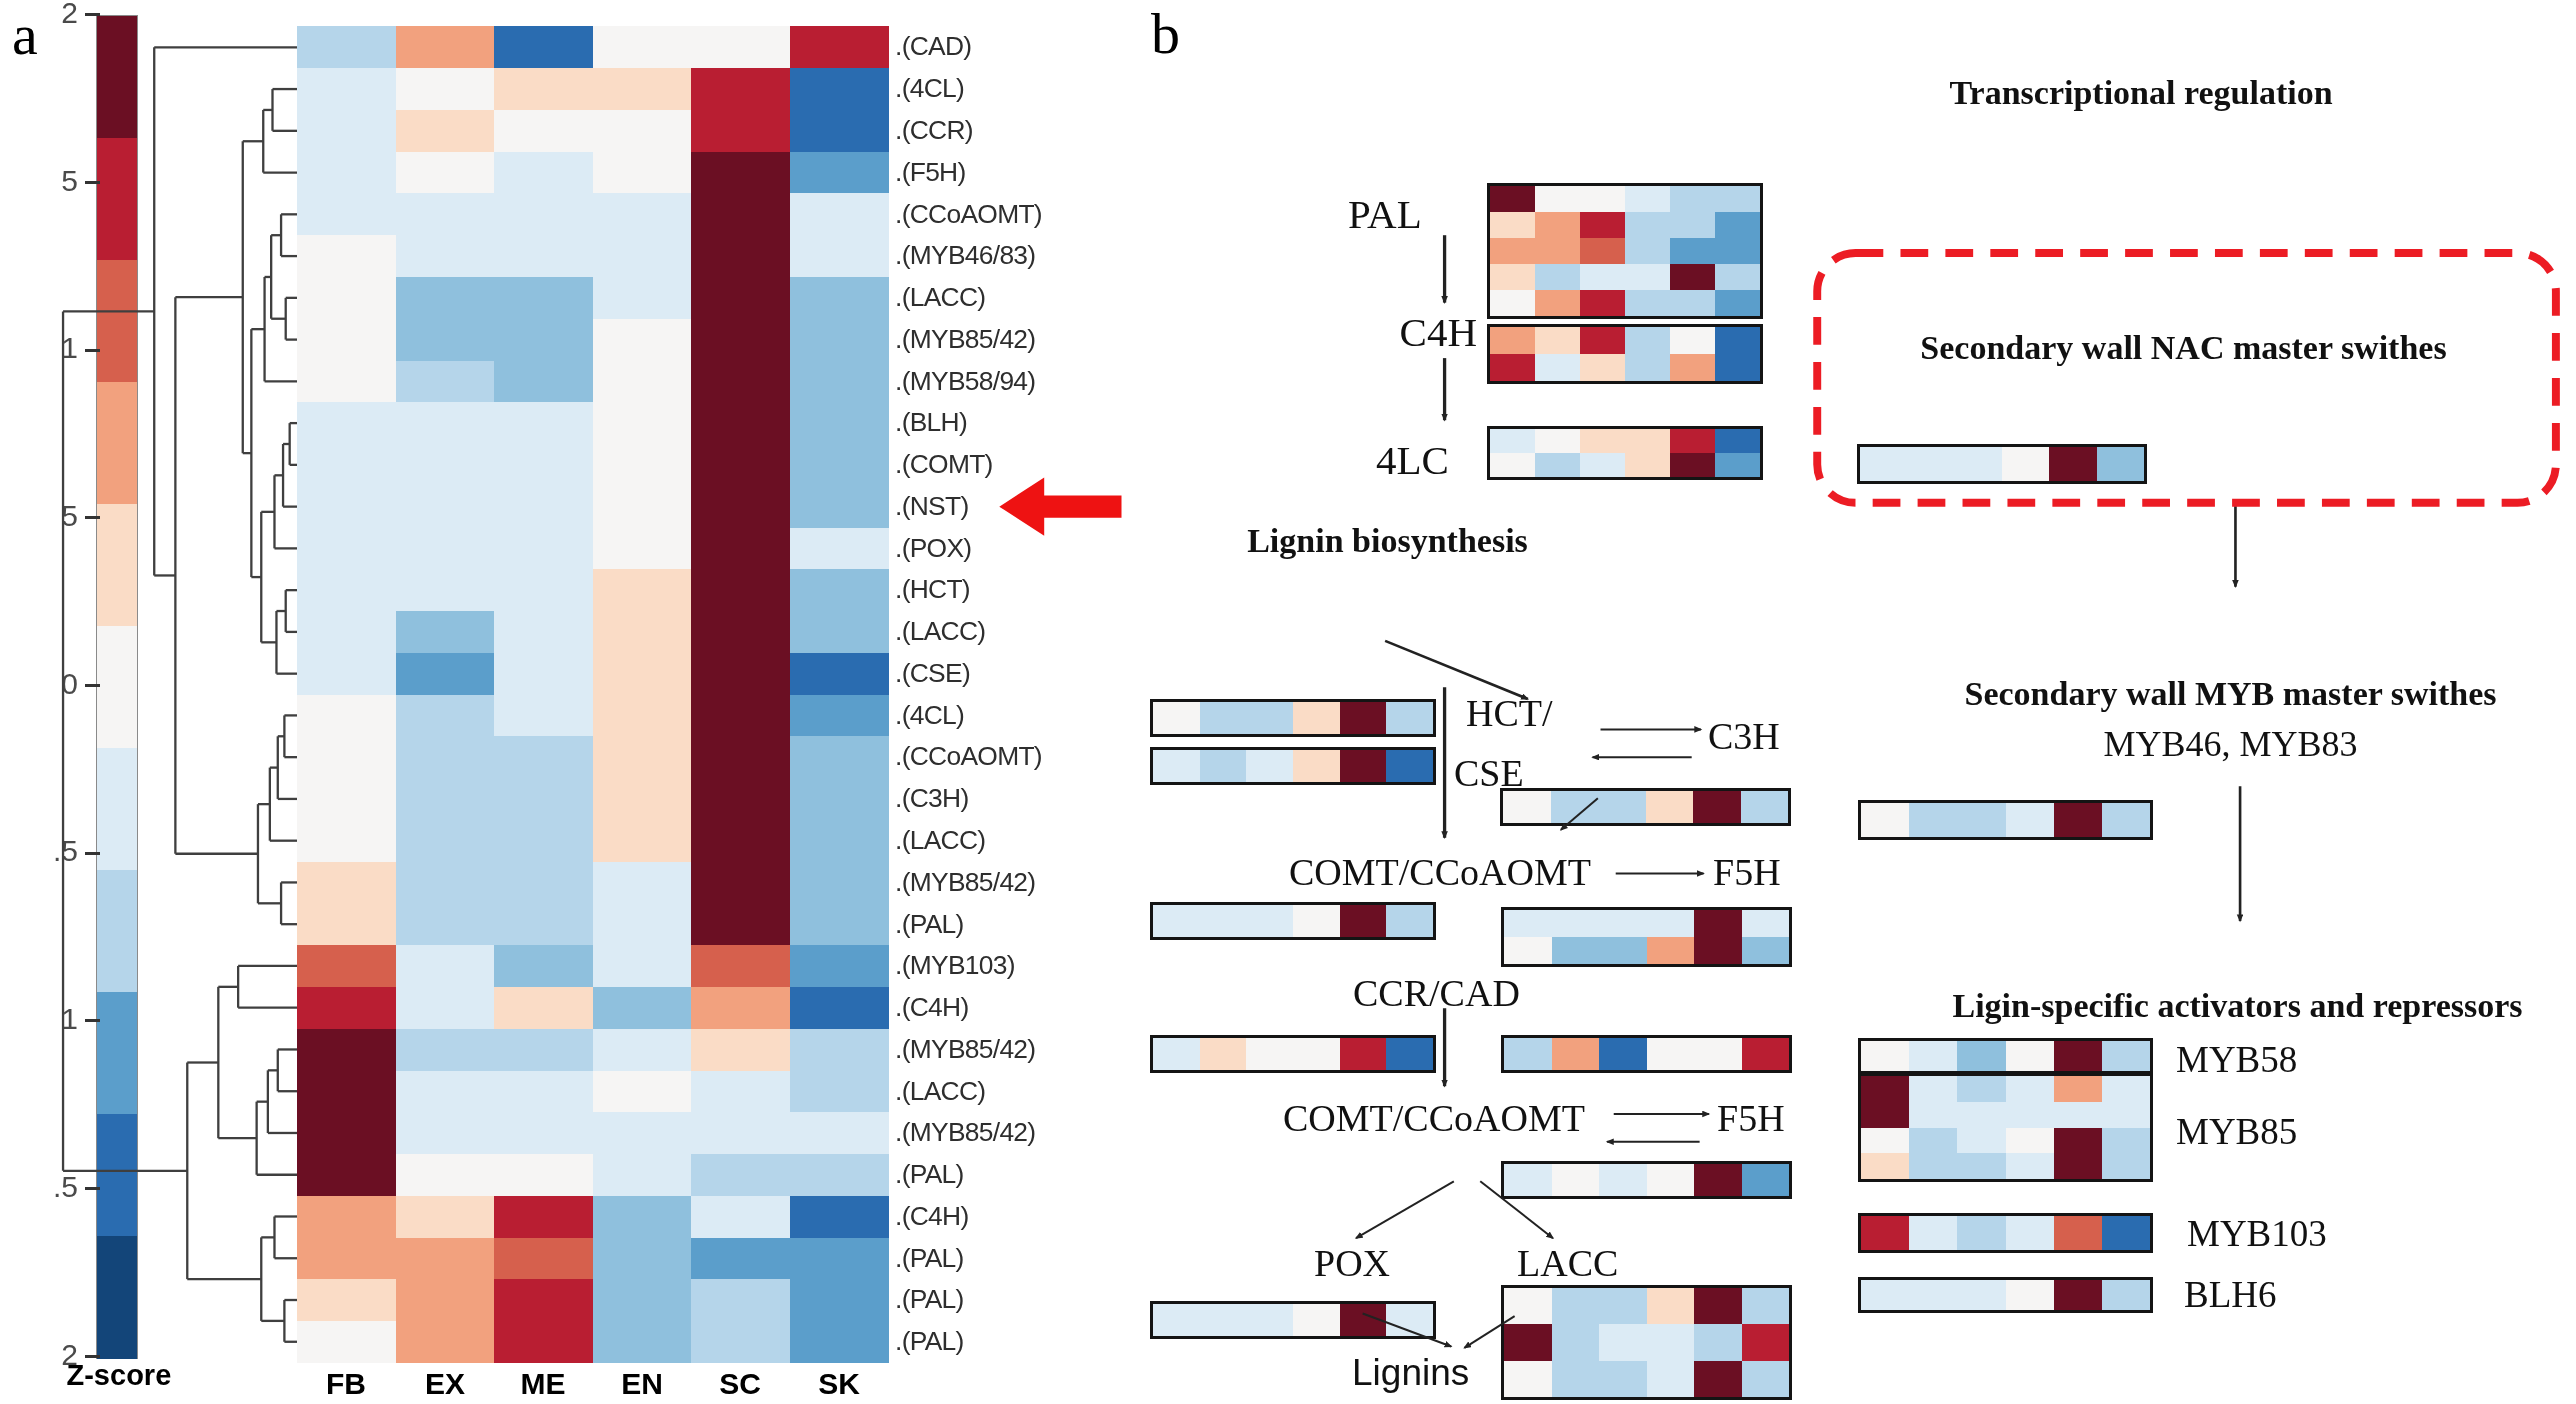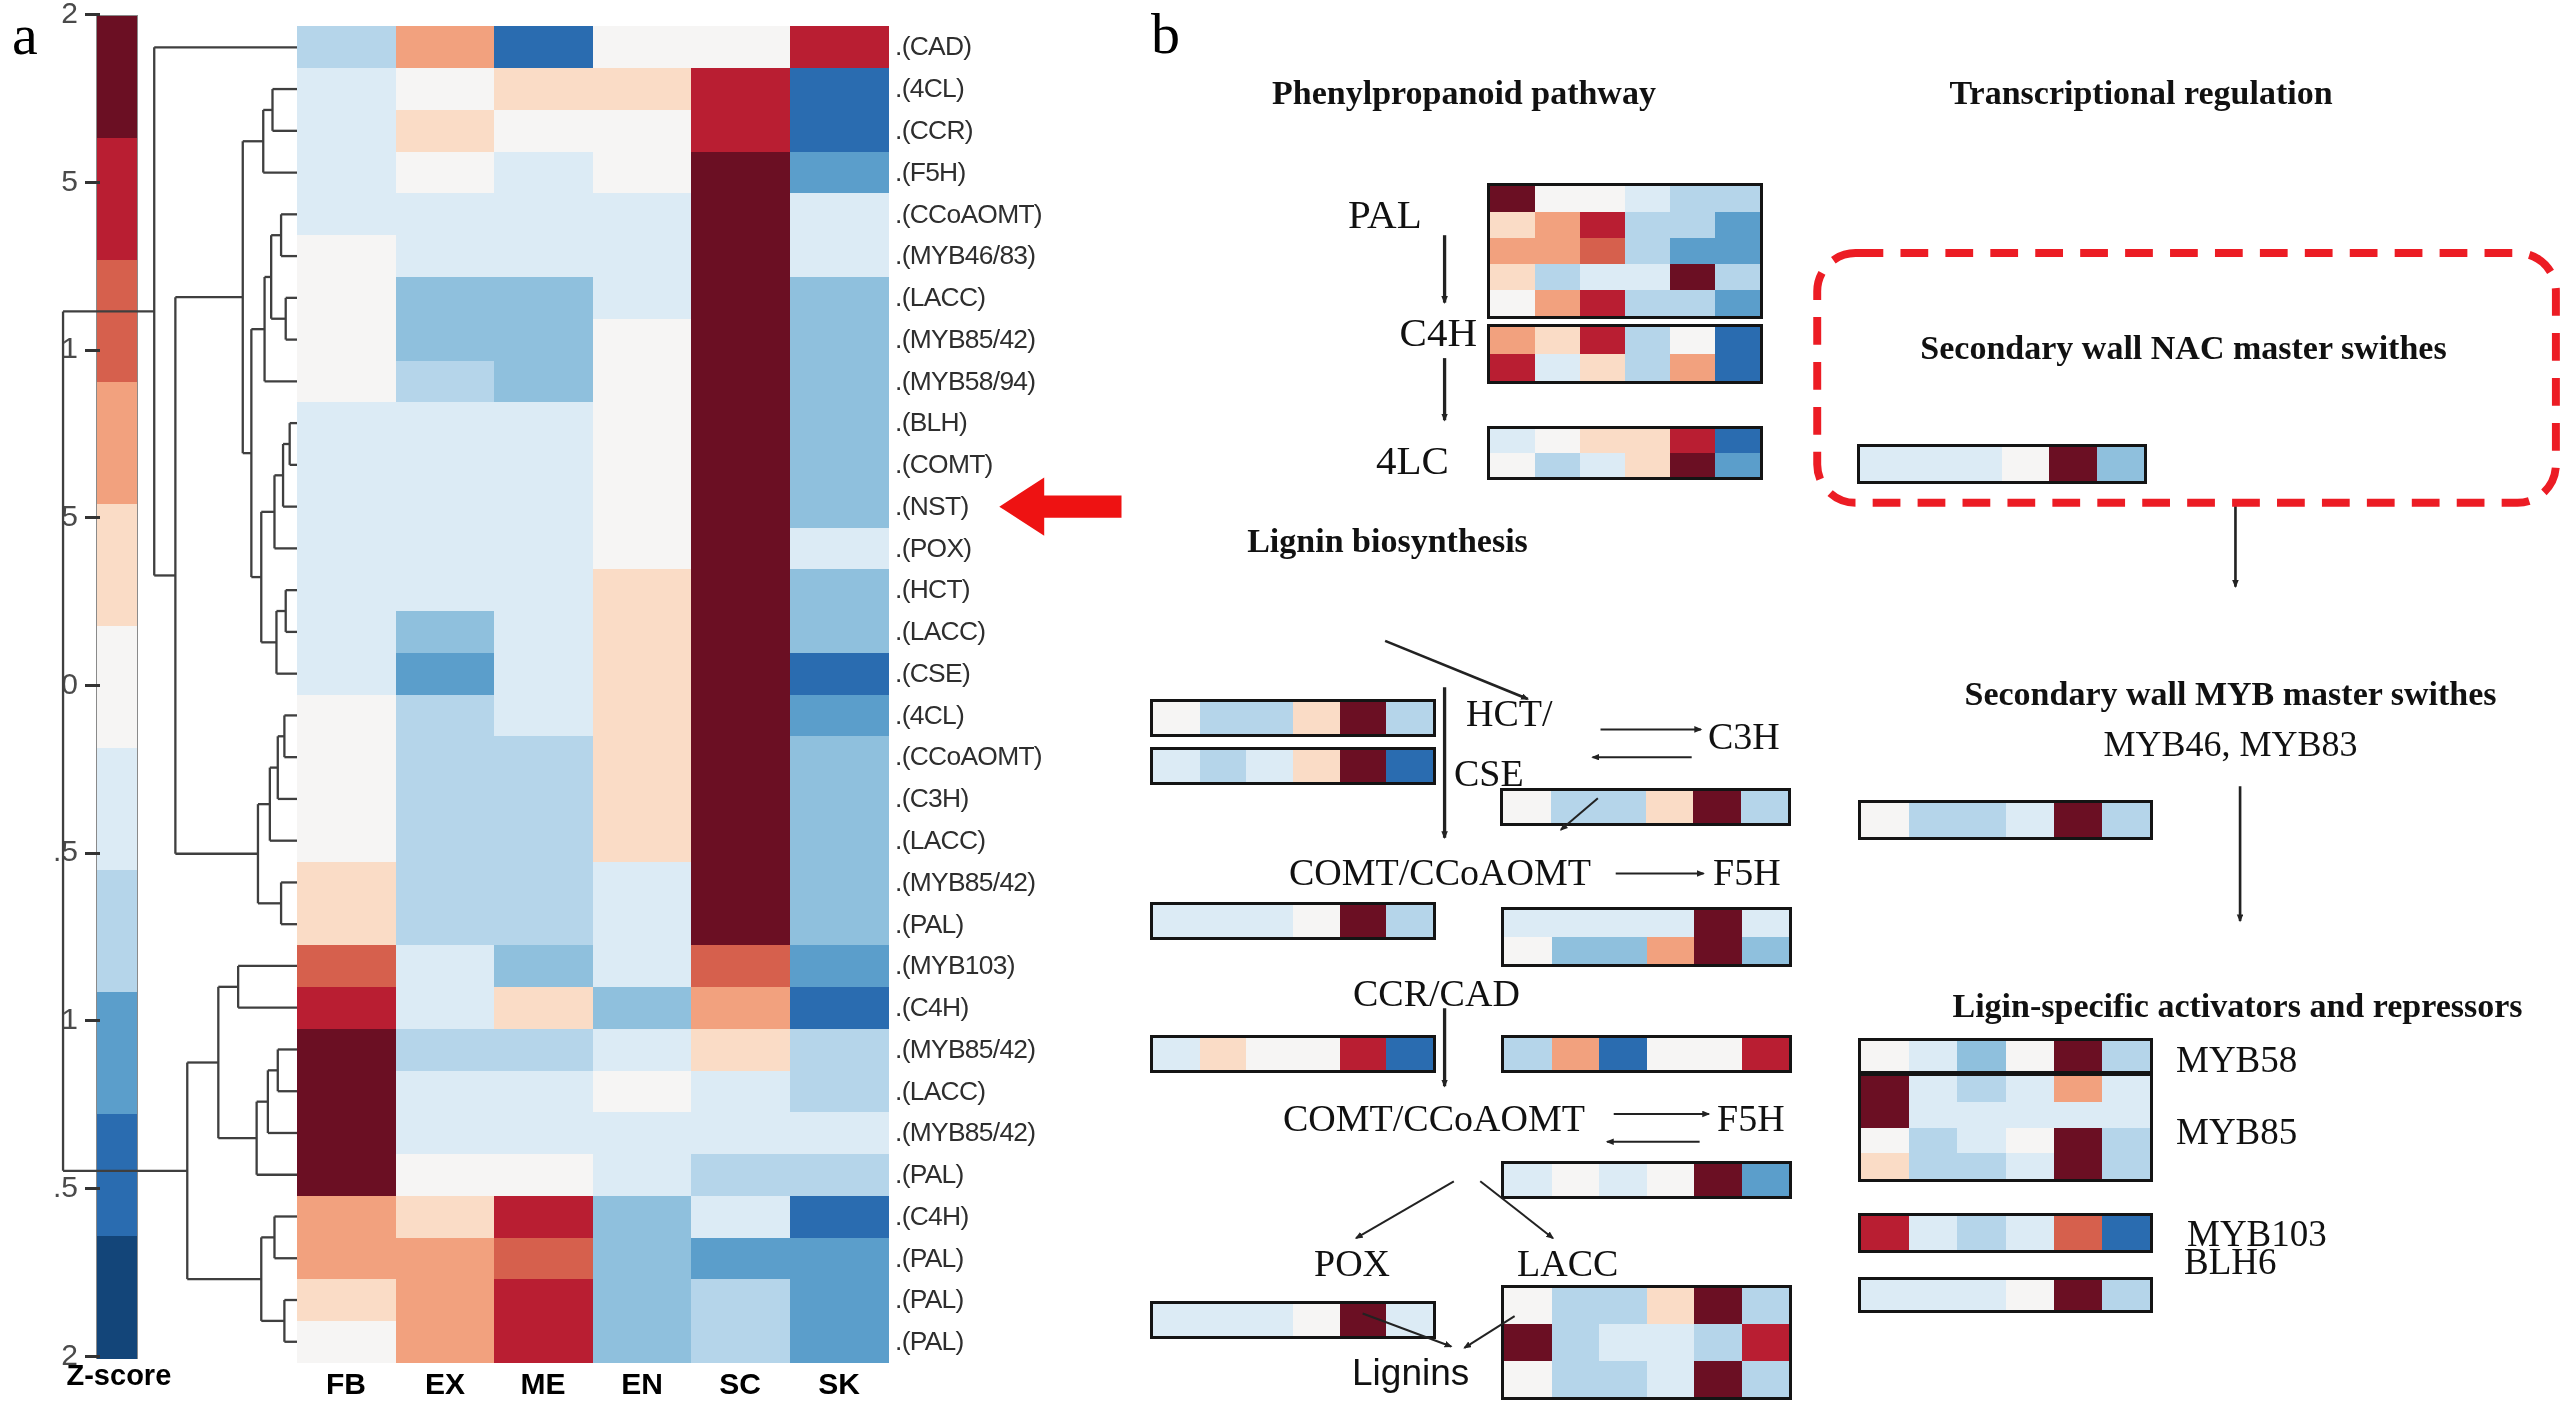--- a/index.html
+++ b/index.html
@@ -392,21 +392,20 @@
     </div>
   <div id="col-labels">
       <div class="col-label" style="left: 297px; top: 1367px; width: 98px;">FB</div>
       <div class="col-label" style="left: 396px; top: 1367px; width: 98px;">EX</div>
       <div class="col-label" style="left: 494px; top: 1367px; width: 98px;">ME</div>
       <div class="col-label" style="left: 593px; top: 1367px; width: 98px;">EN</div>
       <div class="col-label" style="left: 691px; top: 1367px; width: 98px;">SC</div>
       <div class="col-label" style="left: 790px; top: 1367px; width: 98px;">SK</div>
     </div>
 
-  <div class="t hdr" style="left:1226px;top:74px;width:476px;">Phenylpropanoid pathway</div>
   <div class="t hdr" style="left:1903px;top:74px;width:476px;">Transcriptional regulation</div>
   <div class="t hdr" style="left:1209px;top:522px;width:357px;">Lignin biosynthesis</div>
   <div class="t hdr" style="left:1850px;top:329px;width:667px;">Secondary wall NAC master swithes</div>
   <div class="t hdr" style="left:1897px;top:675px;width:667px;">Secondary wall MYB master swithes</div>
   <div class="t gene-line" style="left:1897px;top:723px;width:667px;">MYB46, MYB83</div>
   <div class="t hdr" style="left:1897px;top:987px;width:681px;">Ligin-specific activators and repressors</div>
 
   <div class="t pw-big" style="left:1348px;top:190px;width:129px;text-align:left;">PAL</div>
   <div class="t pw-big" style="left:1348px;top:308px;width:129px;text-align:right;">C4H</div>
   <div class="t pw-big" style="left:1348px;top:436px;width:129px;text-align:center;">4LC</div>
@@ -419,21 +418,21 @@
   <div class="t pw" style="left:1353px;top:971px;">CCR/CAD</div>
   <div class="t pw" style="left:1283px;top:1096px;">COMT/CCoAOMT</div>
   <div class="t pw" style="left:1717px;top:1096px;">F5H</div>
   <div class="t pw" style="left:1314px;top:1241px;">POX</div>
   <div class="t pw" style="left:1517px;top:1241px;">LACC</div>
   <div class="t lignins" style="left:1352px;top:1352px;">Lignins</div>
 
   <div class="t tf-label" style="left:2176px;top:1038px;">MYB58</div>
   <div class="t tf-label" style="left:2176px;top:1110px;">MYB85</div>
   <div class="t tf-label" style="left:2171px;top:1212px;margin-left:16px;">MYB103</div>
-  <div class="t tf-label" style="left:2184px;top:1240px;text-align:center;">BLH6</div>
+  <div class="t tf-label" style="left:2184px;top:1273px;text-align:center;">BLH6</div>
 
   <div id="strips">
       <div class="strip" style="left: 1487px; top: 183px; width: 270px; height: 130px; grid-template-columns: repeat(6, 1fr); grid-template-rows: repeat(5, 1fr);">
         <div class="strip-cell" style="background: rgb(107, 15, 35);"></div>
         <div class="strip-cell" style="background: rgb(246, 245, 244);"></div>
         <div class="strip-cell" style="background: rgb(246, 245, 244);"></div>
         <div class="strip-cell" style="background: rgb(220, 235, 245);"></div>
         <div class="strip-cell" style="background: rgb(181, 213, 234);"></div>
         <div class="strip-cell" style="background: rgb(181, 213, 234);"></div>
         <div class="strip-cell" style="background: rgb(250, 220, 198);"></div>

